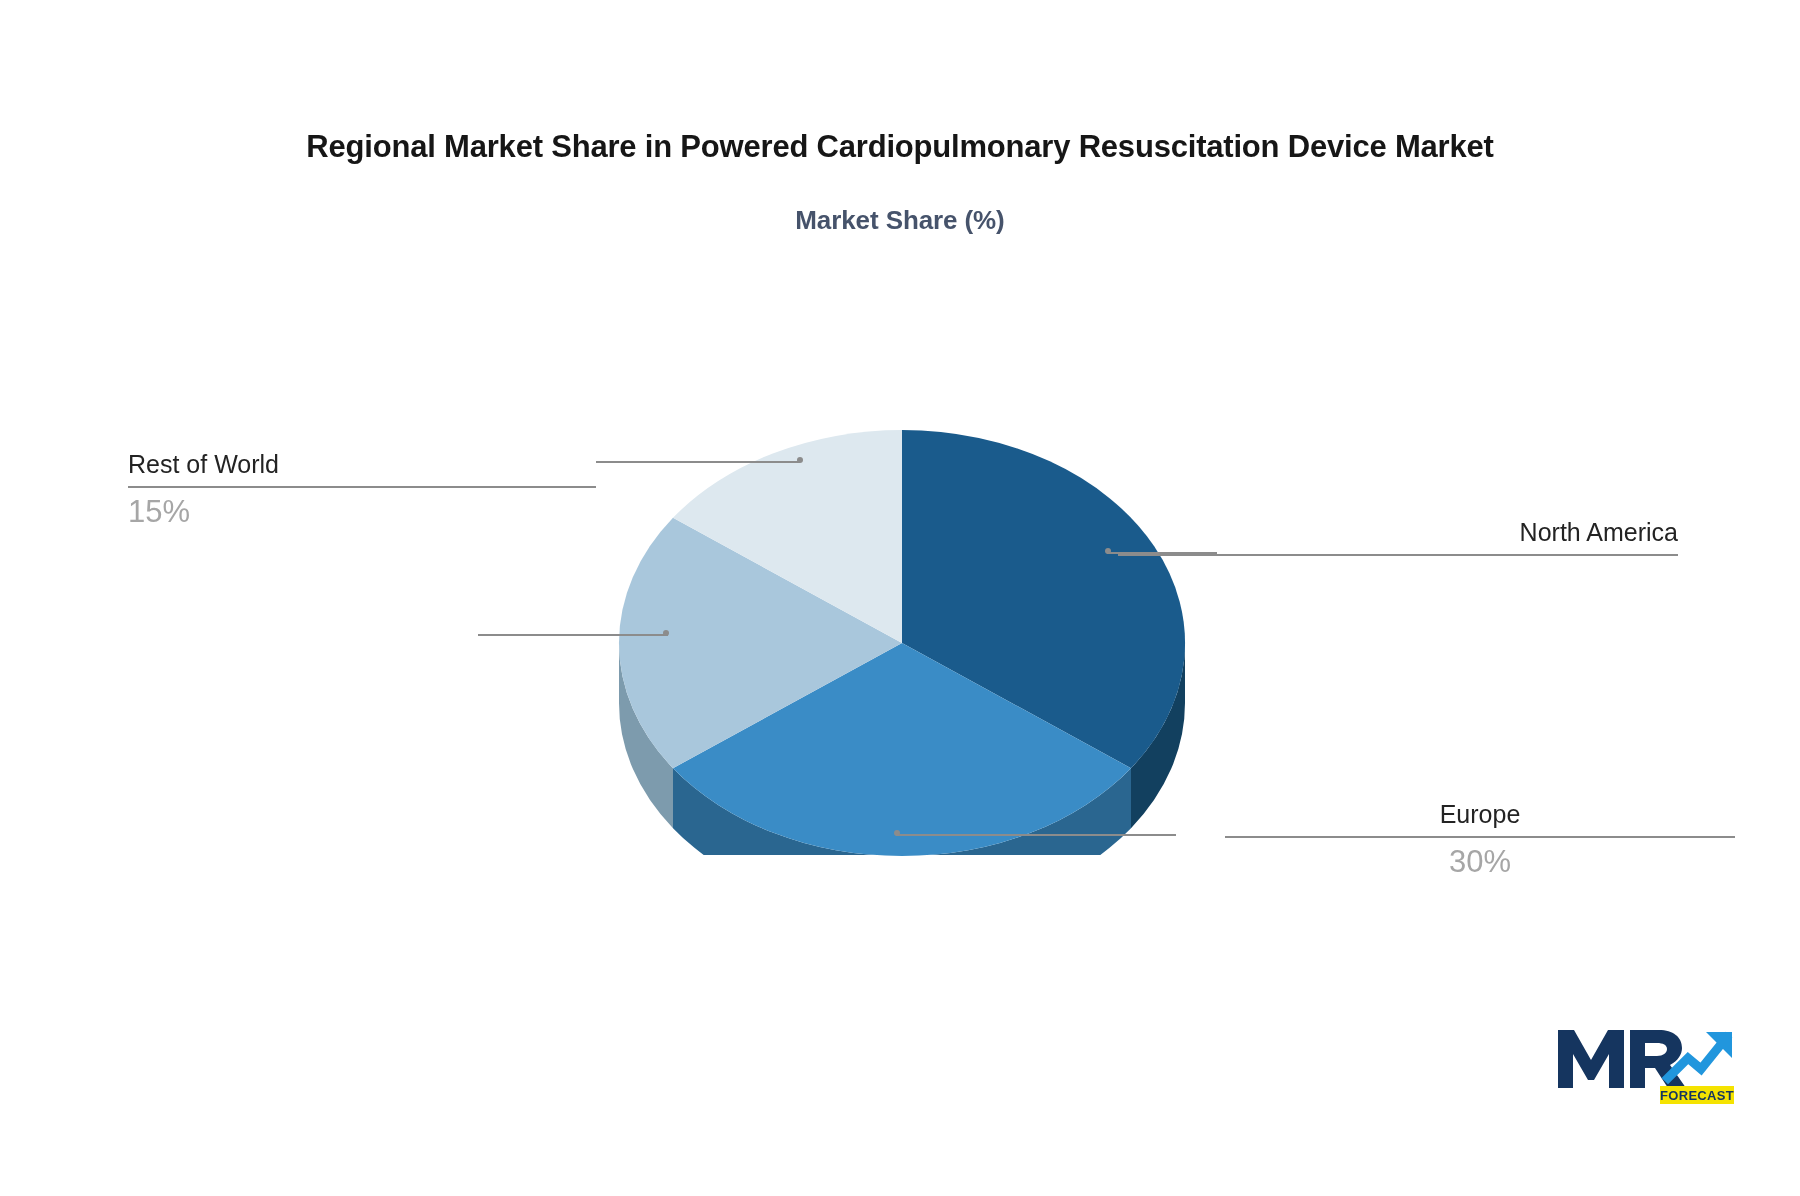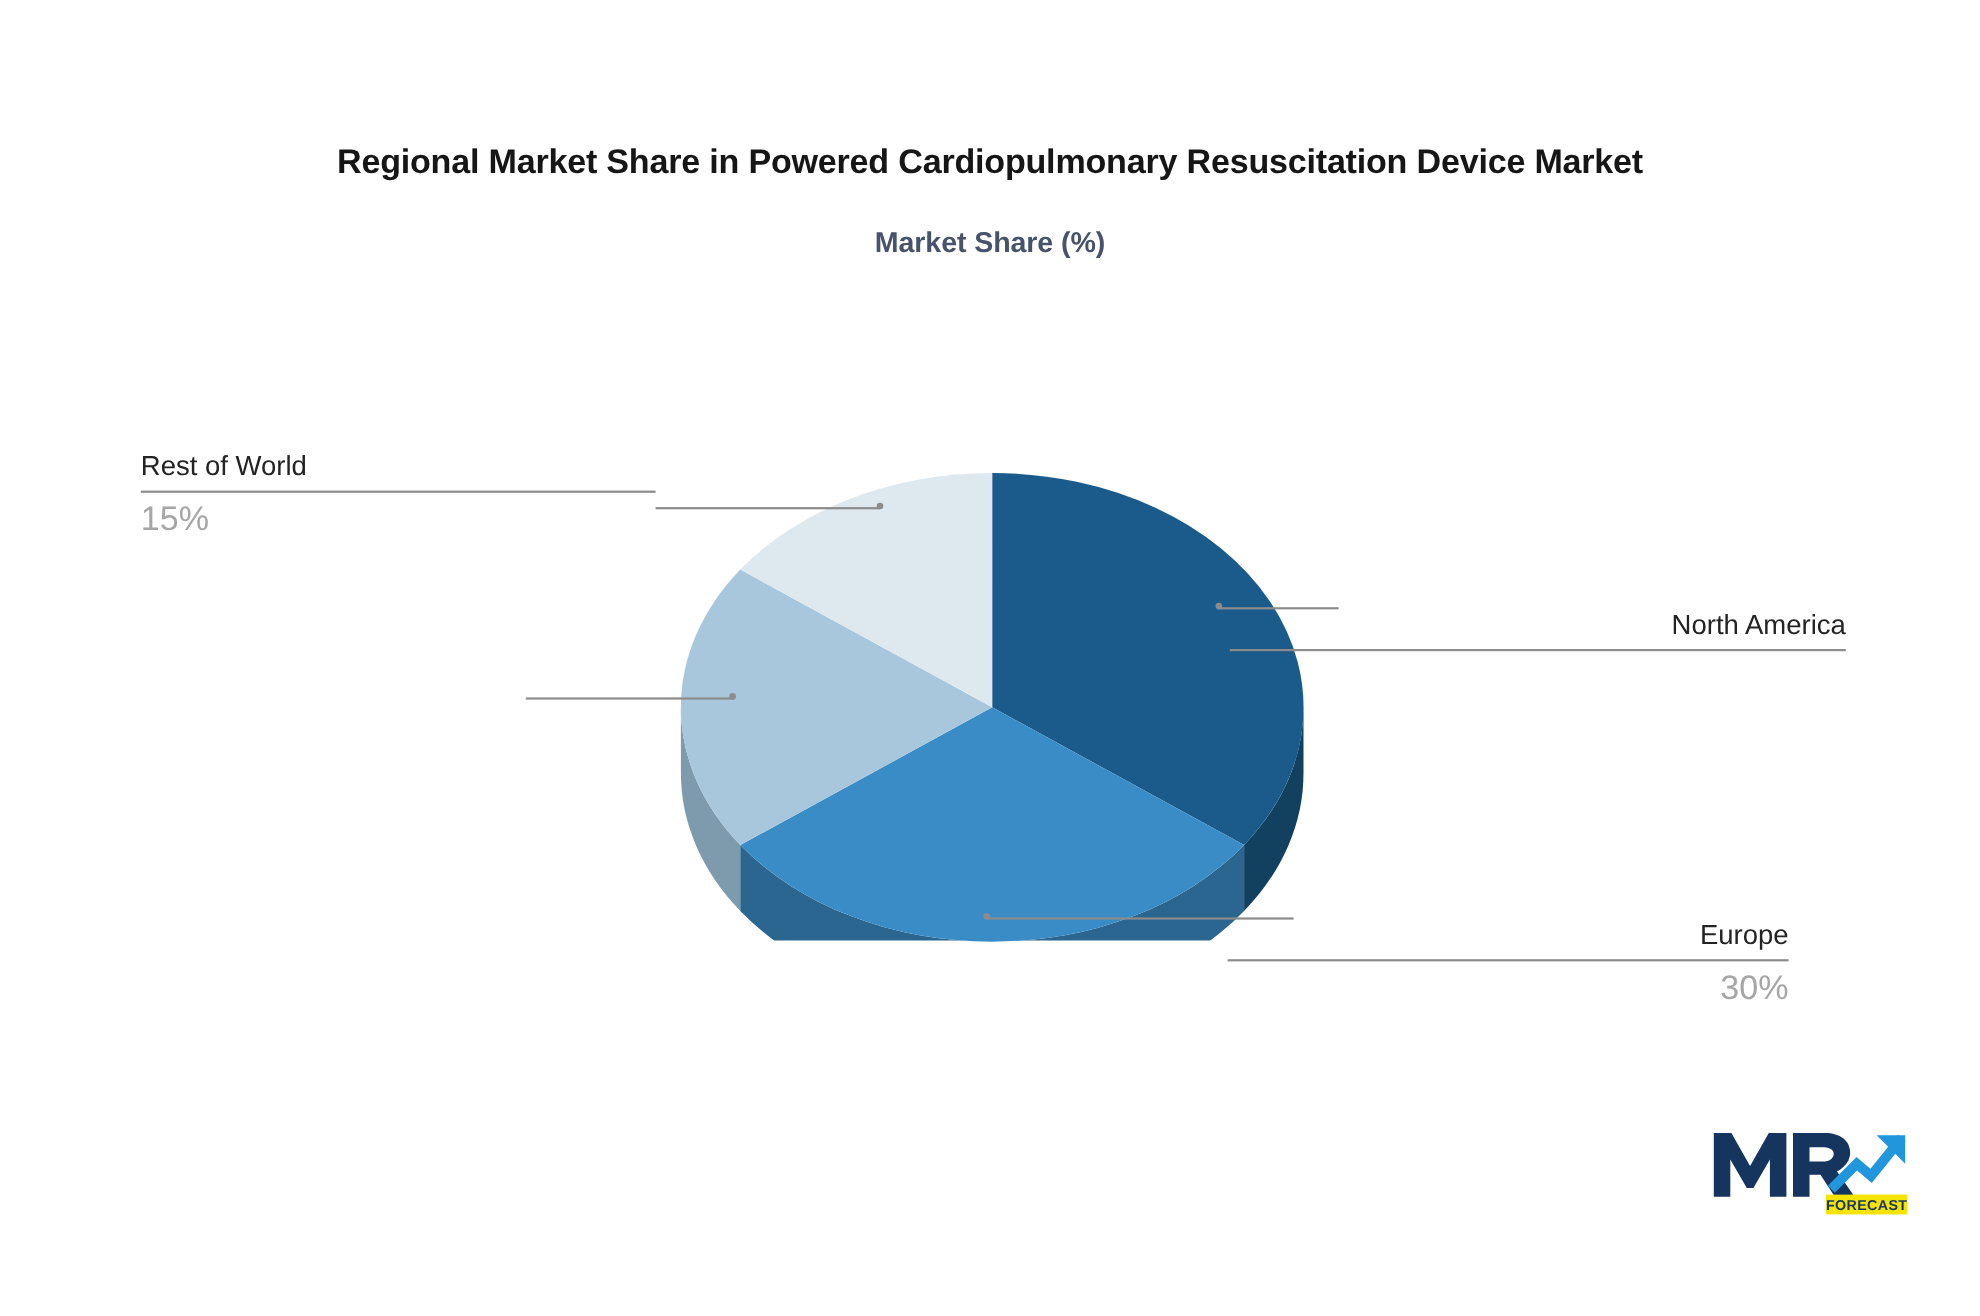--- a/index.html
+++ b/index.html
@@ -72,26 +72,26 @@
     background: #8c8c8c;
     margin-top: 7px;
     margin-bottom: 6px;
   }
   .callout .cl-value {
     font-size: 31px;
     color: #a6a6a6;
     line-height: 1.15;
   }
   .callout.left { text-align: left; }
-  .callout.right { text-align: right; margin-top: 36px; }
-
-  #callout-rest-of-world { left: 128px; top: 410px; width: 468px; }
+  .callout.right { text-align: right; }
+
+  #callout-rest-of-world { left: 128px; top: 450px; width: 468px; }
   #callout-asia-pacific  { left: 128px; top: 600px; width: 350px; }
   #callout-north-america { left: 1118px; top: 518px; width: 560px; }
-  #callout-europe        { left: 1116px; top: 800px; width: 510px; }
+  #callout-europe        { left: 1225px; top: 800px; width: 510px; text-align: center; }
 
   
   .leader {
     position: absolute;
     height: 2px;
     background: #8c8c8c;
   }
   .leader-dot {
     position: absolute;
     width: 6px;

